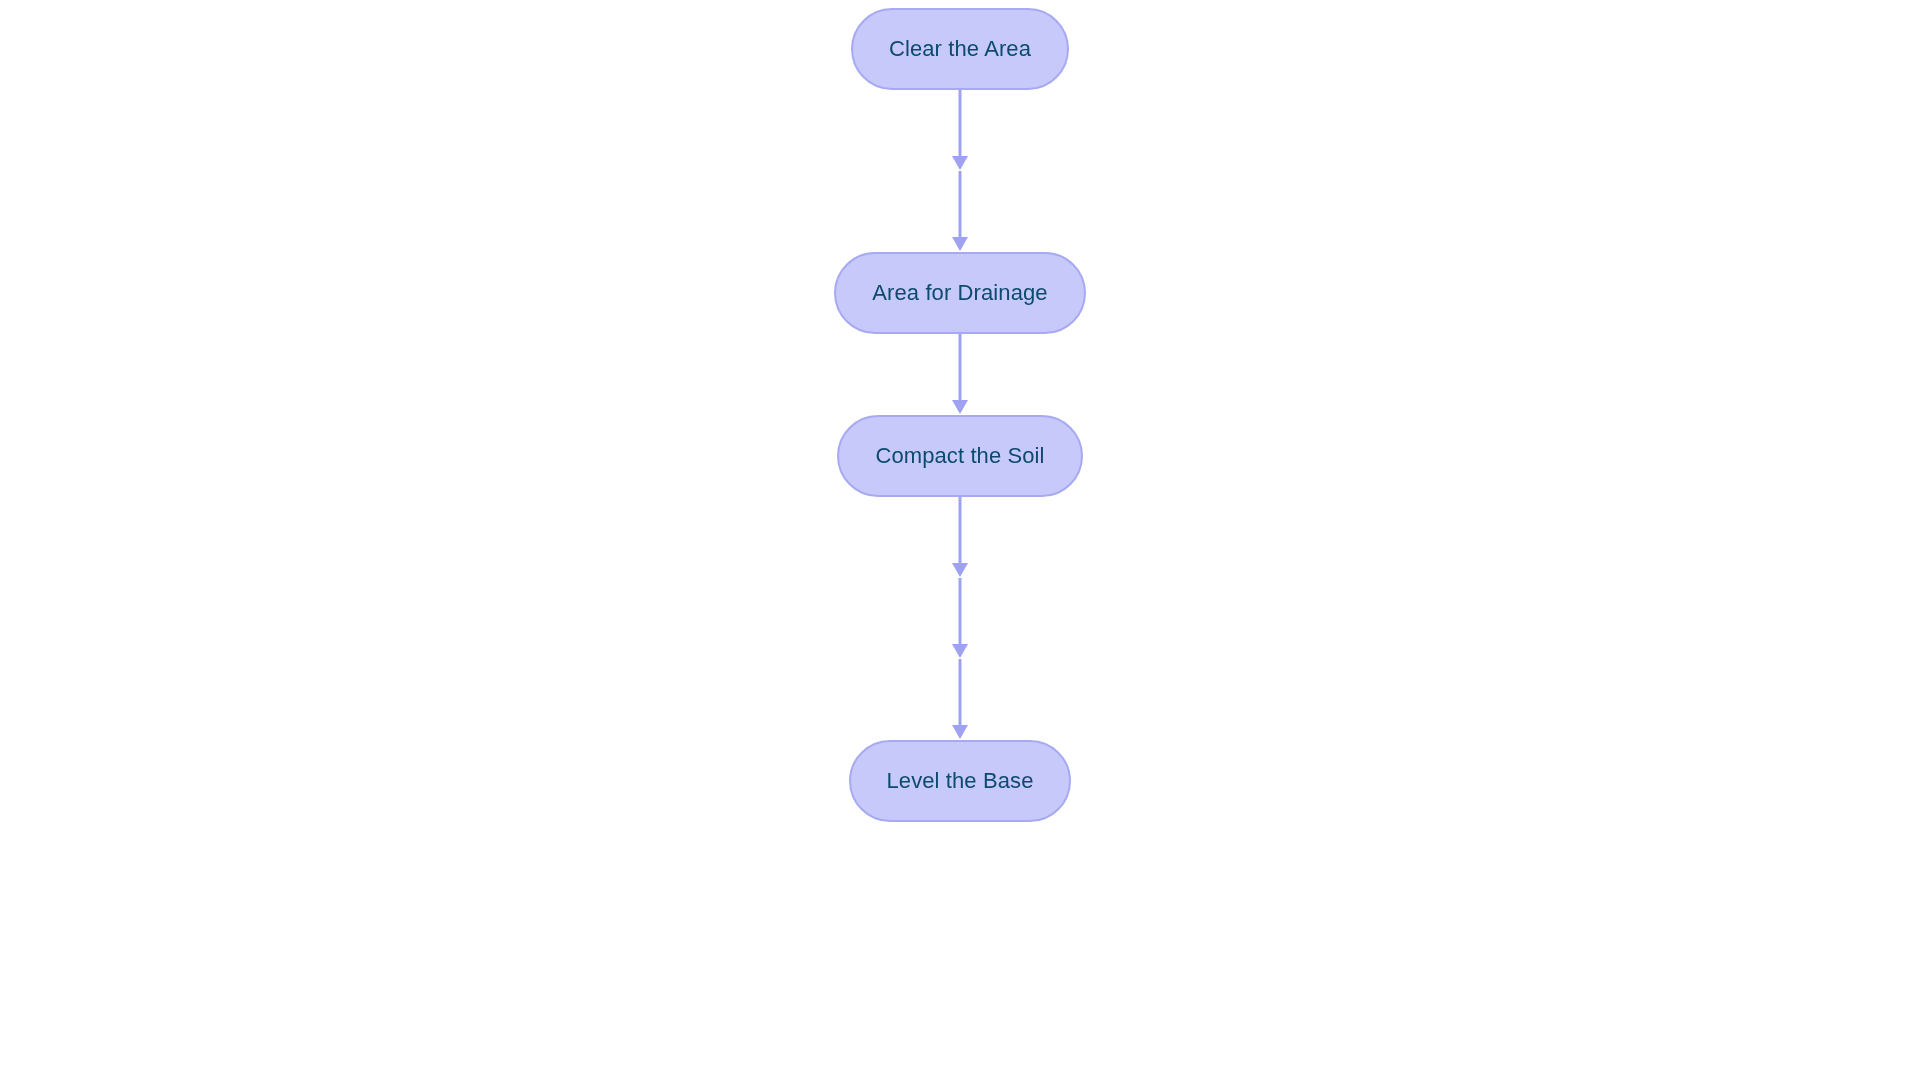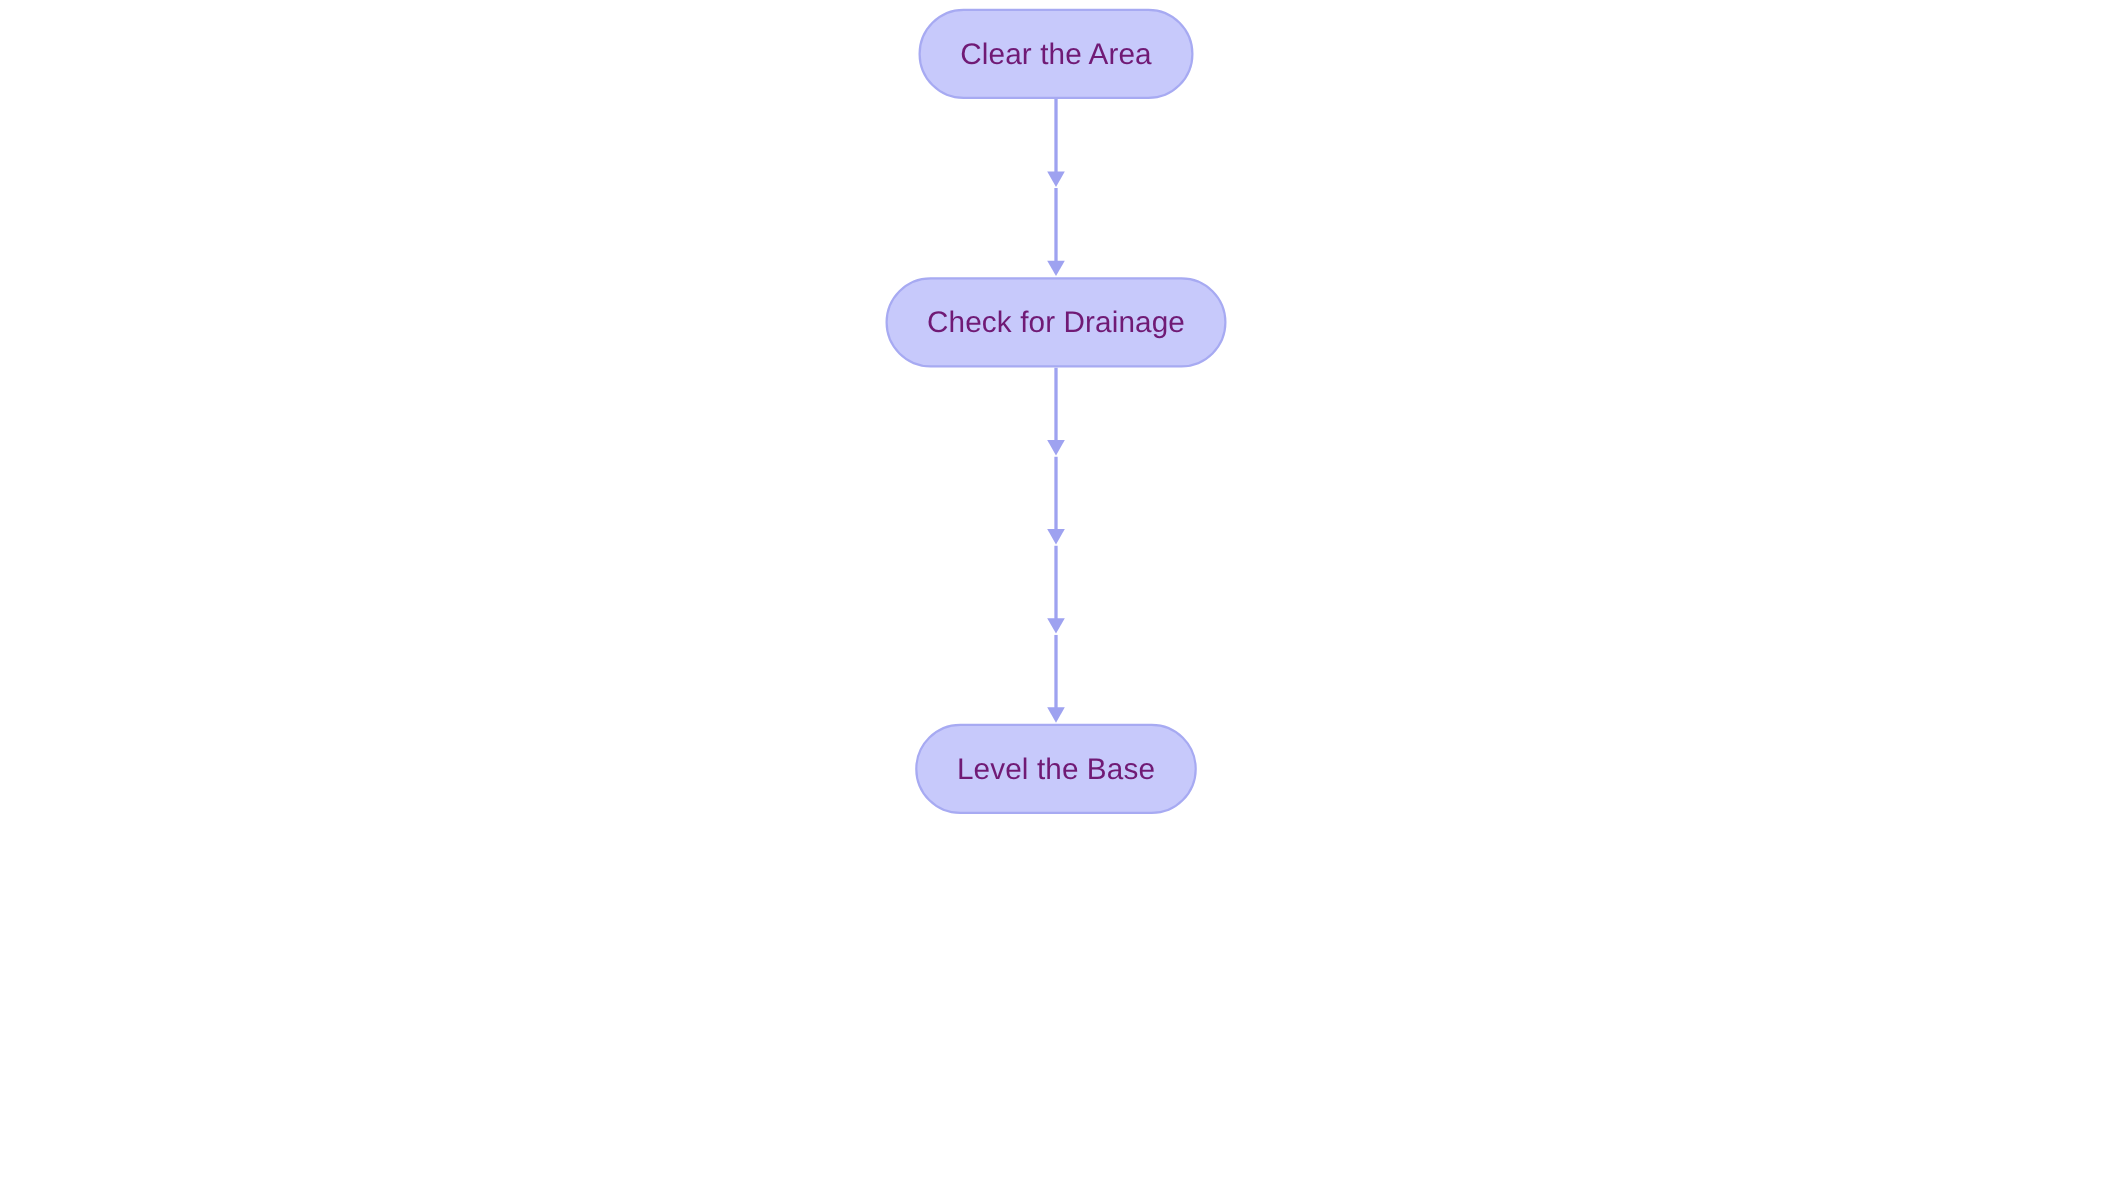--- a/index.html
+++ b/index.html
@@ -45,23 +45,23 @@
     background: #c7c9fb;
     border: 2px solid #a7aaf2;
     display: flex;
     align-items: center;
     justify-content: center;
     padding: 0 36px;
   }
 
   .node-label {
     font-family: "Liberation Sans", sans-serif;
-    font-size: 27px;
+    font-size: 22px;
     font-weight: 400;
-    color: #701a75;
+    color: #0c4a6e;
     letter-spacing: 0.1px;
     white-space: nowrap;
     line-height: 1;
   }
 
   .connector {
     width: 20px;
     height: 81px;
     display: block;
   }
@@ -92,31 +92,36 @@
 
     <div class="connector">
       <svg width="20" height="81" viewBox="0 0 20 81" xmlns="http://www.w3.org/2000/svg" aria-hidden="true">
         <line x1="10" y1="0" x2="10" y2="67" stroke="#9ea2f0" stroke-width="3"></line>
         <polygon points="2,66 18,66 10,80" fill="#9ea2f0"></polygon>
       </svg>
     </div>
 
     <div class="flow-step">
       <div class="node">
-        <span class="node-label">Check for Drainage</span>
+        <span class="node-label">Area for Drainage</span>
       </div>
     </div>
 
     <div class="connector">
       <svg width="20" height="81" viewBox="0 0 20 81" xmlns="http://www.w3.org/2000/svg" aria-hidden="true">
         <line x1="10" y1="0" x2="10" y2="67" stroke="#9ea2f0" stroke-width="3"></line>
         <polygon points="2,66 18,66 10,80" fill="#9ea2f0"></polygon>
       </svg>
     </div>
 
+    <div class="flow-step">
+      <div class="node">
+        <span class="node-label">Compact the Soil</span>
+      </div>
+    </div>
 
     <div class="connector">
       <svg width="20" height="81" viewBox="0 0 20 81" xmlns="http://www.w3.org/2000/svg" aria-hidden="true">
         <line x1="10" y1="0" x2="10" y2="67" stroke="#9ea2f0" stroke-width="3"></line>
         <polygon points="2,66 18,66 10,80" fill="#9ea2f0"></polygon>
       </svg>
     </div>
 
 
     <div class="connector">

